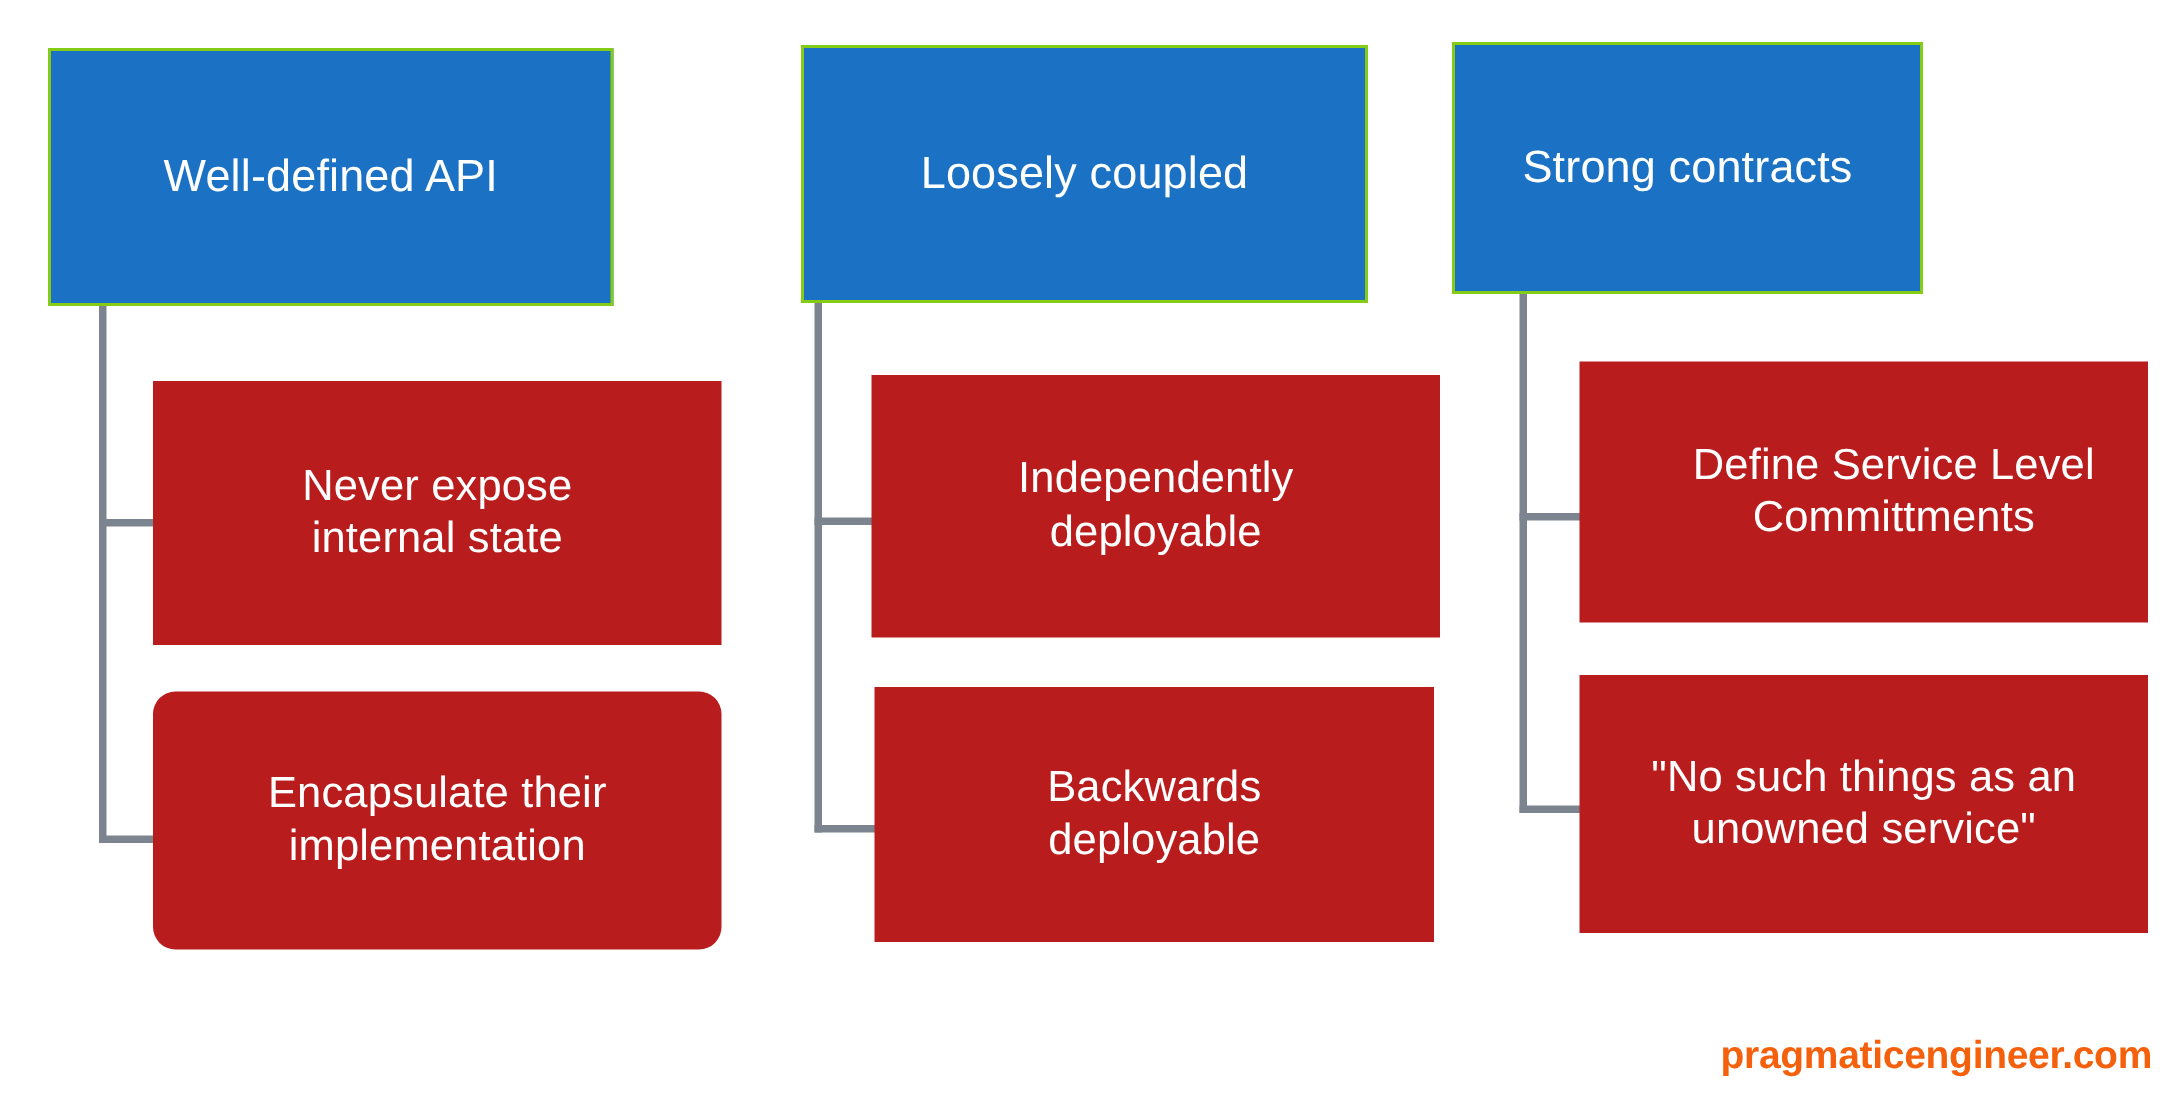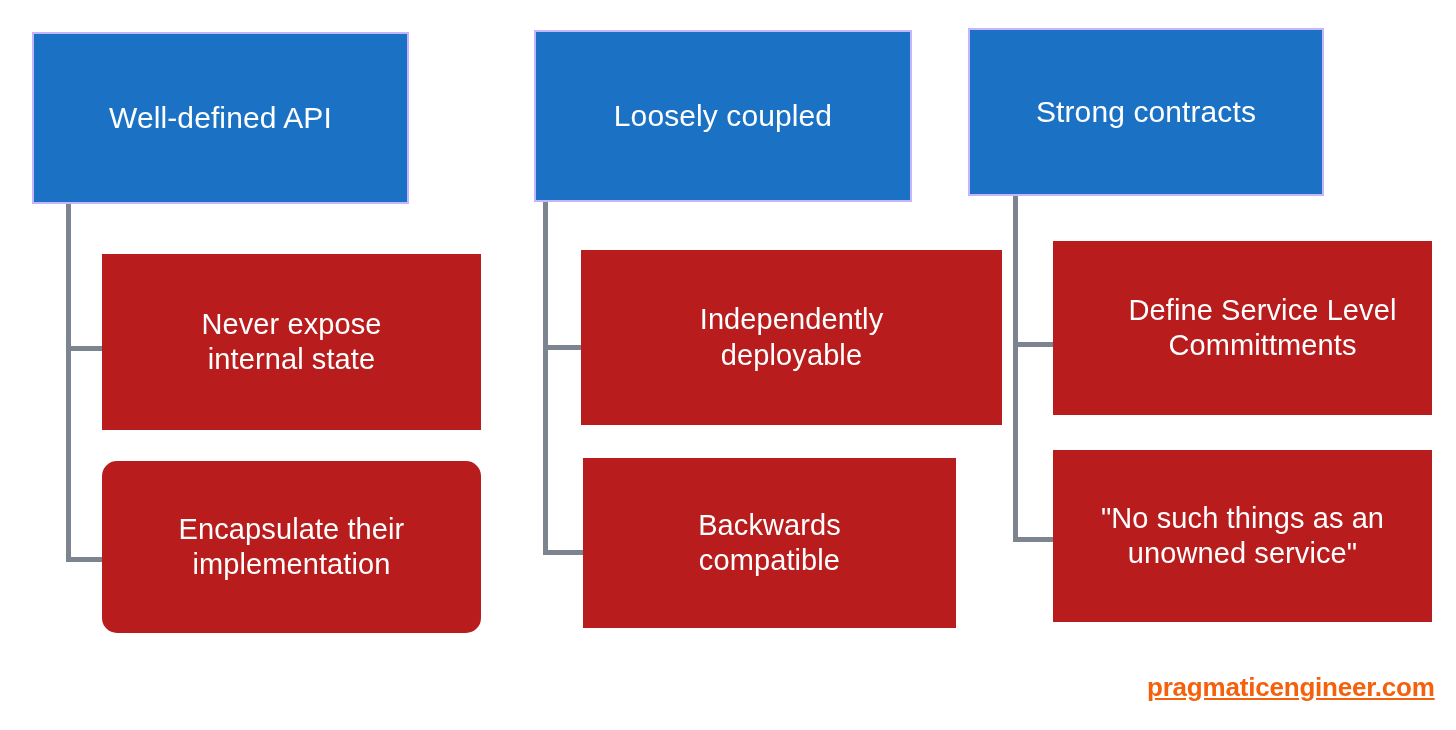--- a/index.html
+++ b/index.html
@@ -26,21 +26,21 @@
     align-items: center;
     justify-content: center;
     text-align: center;
     color: #ffffff;
     line-height: 1.22;
     letter-spacing: 0.1px;
     -webkit-font-smoothing: antialiased;
   }
   .node-top {
     background: #1b72c4;
-    border: 2px solid #c4b5fd;
+    border: 2px solid #84cc16;
     font-size: 30px;
     font-weight: 400;
   }
   .node-leaf {
     background: #b91c1c;
     border: none;
     font-size: 29px;
     font-weight: 400;
   }
   .node-label {
@@ -95,43 +95,43 @@
   </div>
 
   <div class="conn-v" style="left:543px; top:198px; height:357px;"></div>
   <div class="conn-h" style="left:543px; top:345px; width:42px;"></div>
   <div class="conn-h" style="left:543px; top:550px; width:45px;"></div>
 
   <div class="node node-top" style="left:524px; top:30px; width:378px; height:172px;margin-left:10px;">
     <span class="node-label">Loosely coupled</span>
   </div>
 
-  <div class="node node-leaf" style="left:581px; top:250px; width:421px; height:175px;">
+  <div class="node node-leaf" style="left:581px; top:250px; width:379px; height:175px;">
     <span class="node-label">Independently
 deployable</span>
   </div>
 
   <div class="node node-leaf" style="left:583px; top:458px; width:373px; height:170px;">
     <span class="node-label">Backwards
-compatible</span>
+deployable</span>
   </div>
 
   <div class="conn-v" style="left:1013px; top:194px; height:348px;"></div>
   <div class="conn-h" style="left:1013px; top:342px; width:45px;"></div>
   <div class="conn-h" style="left:1013px; top:537px; width:48px;"></div>
 
-  <div class="node node-top" style="left:968px; top:28px; width:356px; height:168px;">
+  <div class="node node-top" style="left:968px; top:28px; width:314px; height:168px;">
     <span class="node-label">Strong contracts</span>
   </div>
 
   <div class="node node-leaf" style="left:1053px; top:241px; width:379px; height:174px;padding-left:40px;">
     <span class="node-label">Define Service Level
 Committments</span>
   </div>
 
   <div class="node node-leaf" style="left:1053px; top:450px; width:379px; height:172px;">
     <span class="node-label">"No such things as an
 unowned service"</span>
   </div>
 
-  <div class="watermark" style="left:1147px; top:672px;text-decoration:underline;">pragmaticengineer.com</div>
+  <div class="watermark" style="left:1147px; top:688px;">pragmaticengineer.com</div>
 
 </div>
 
 </body></html>

